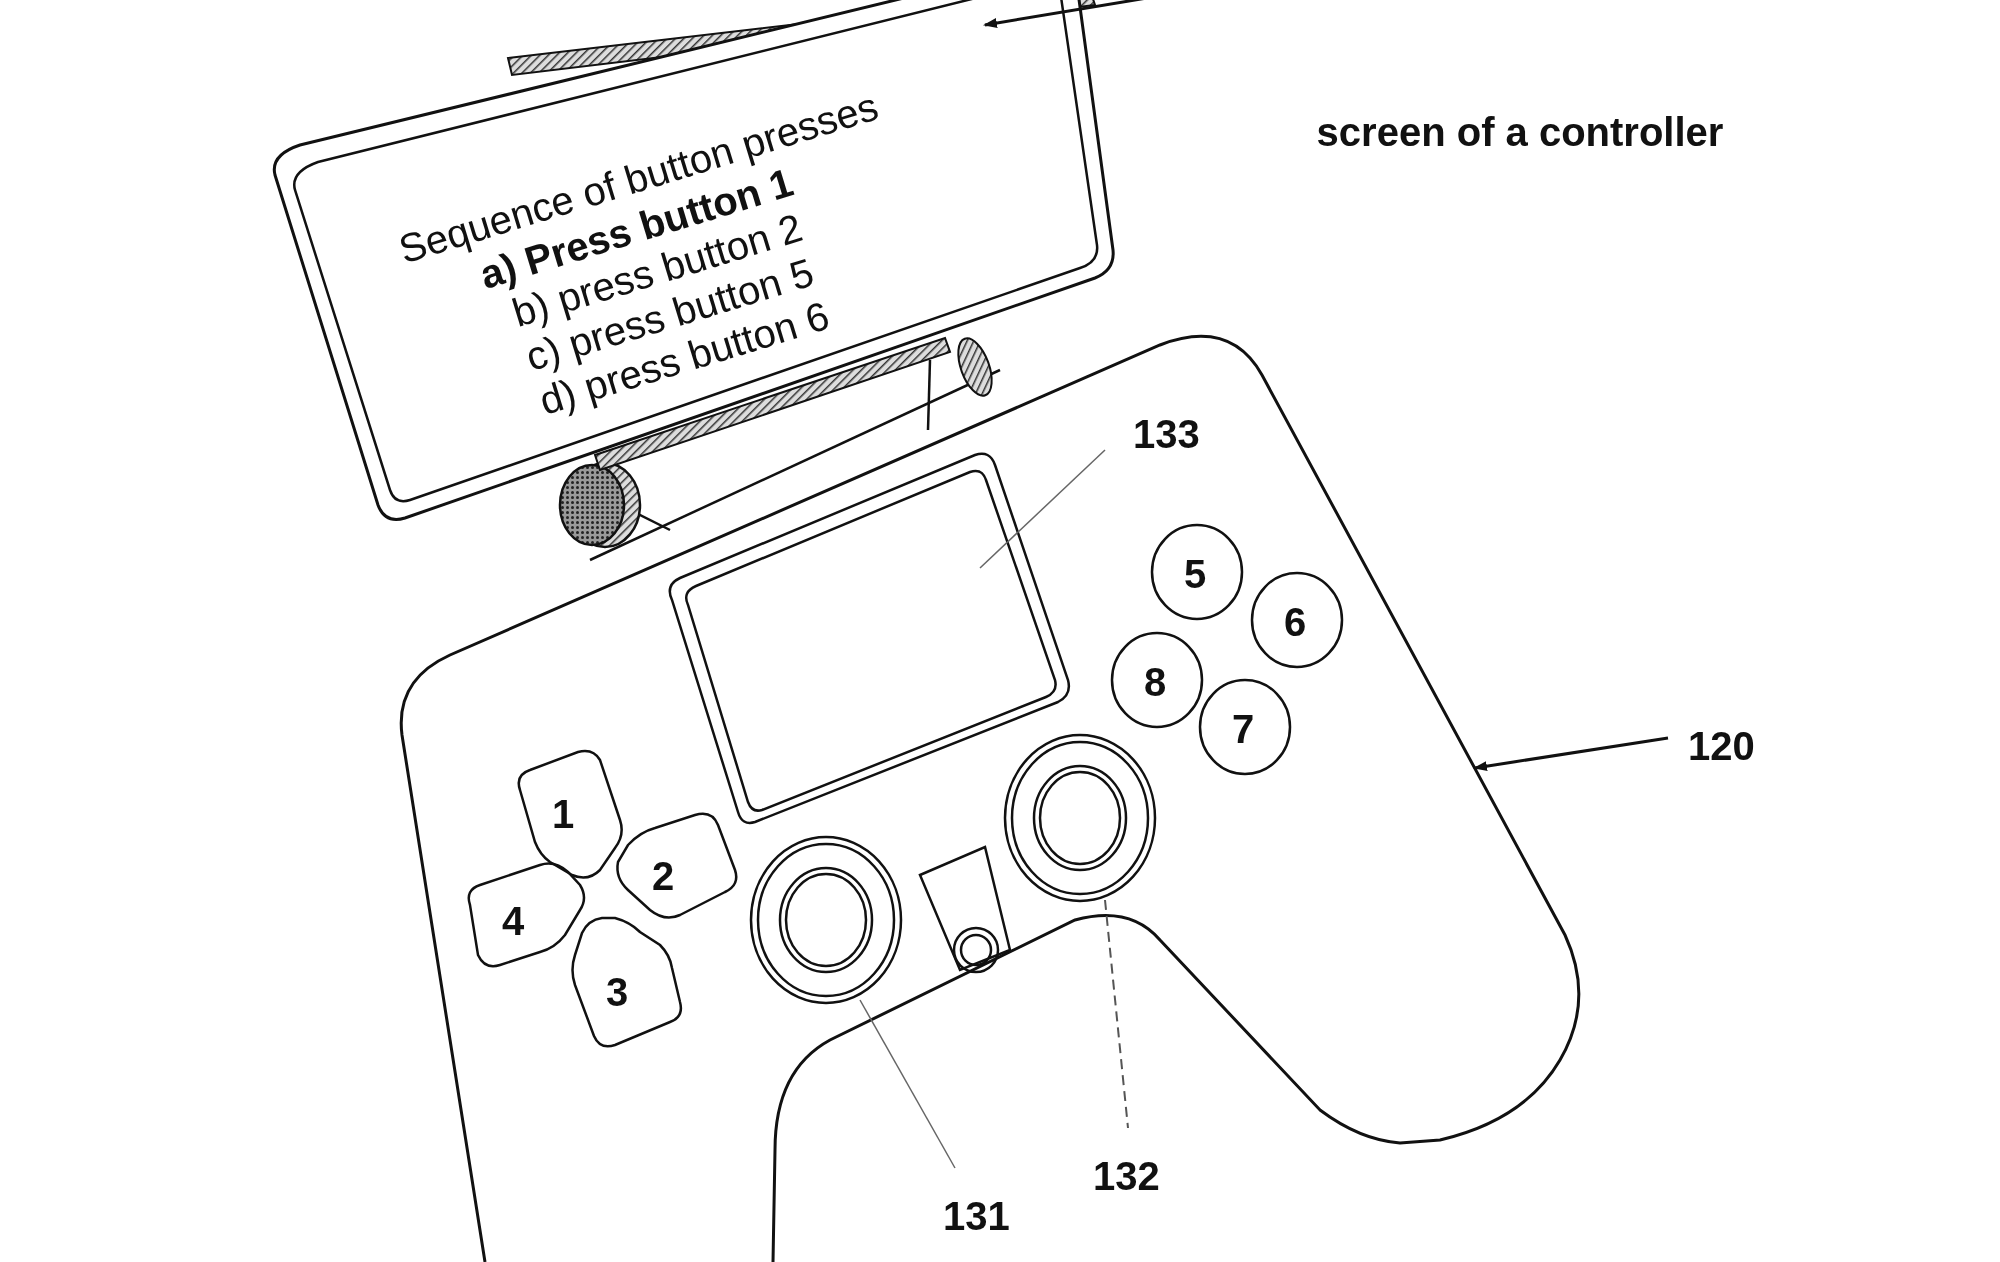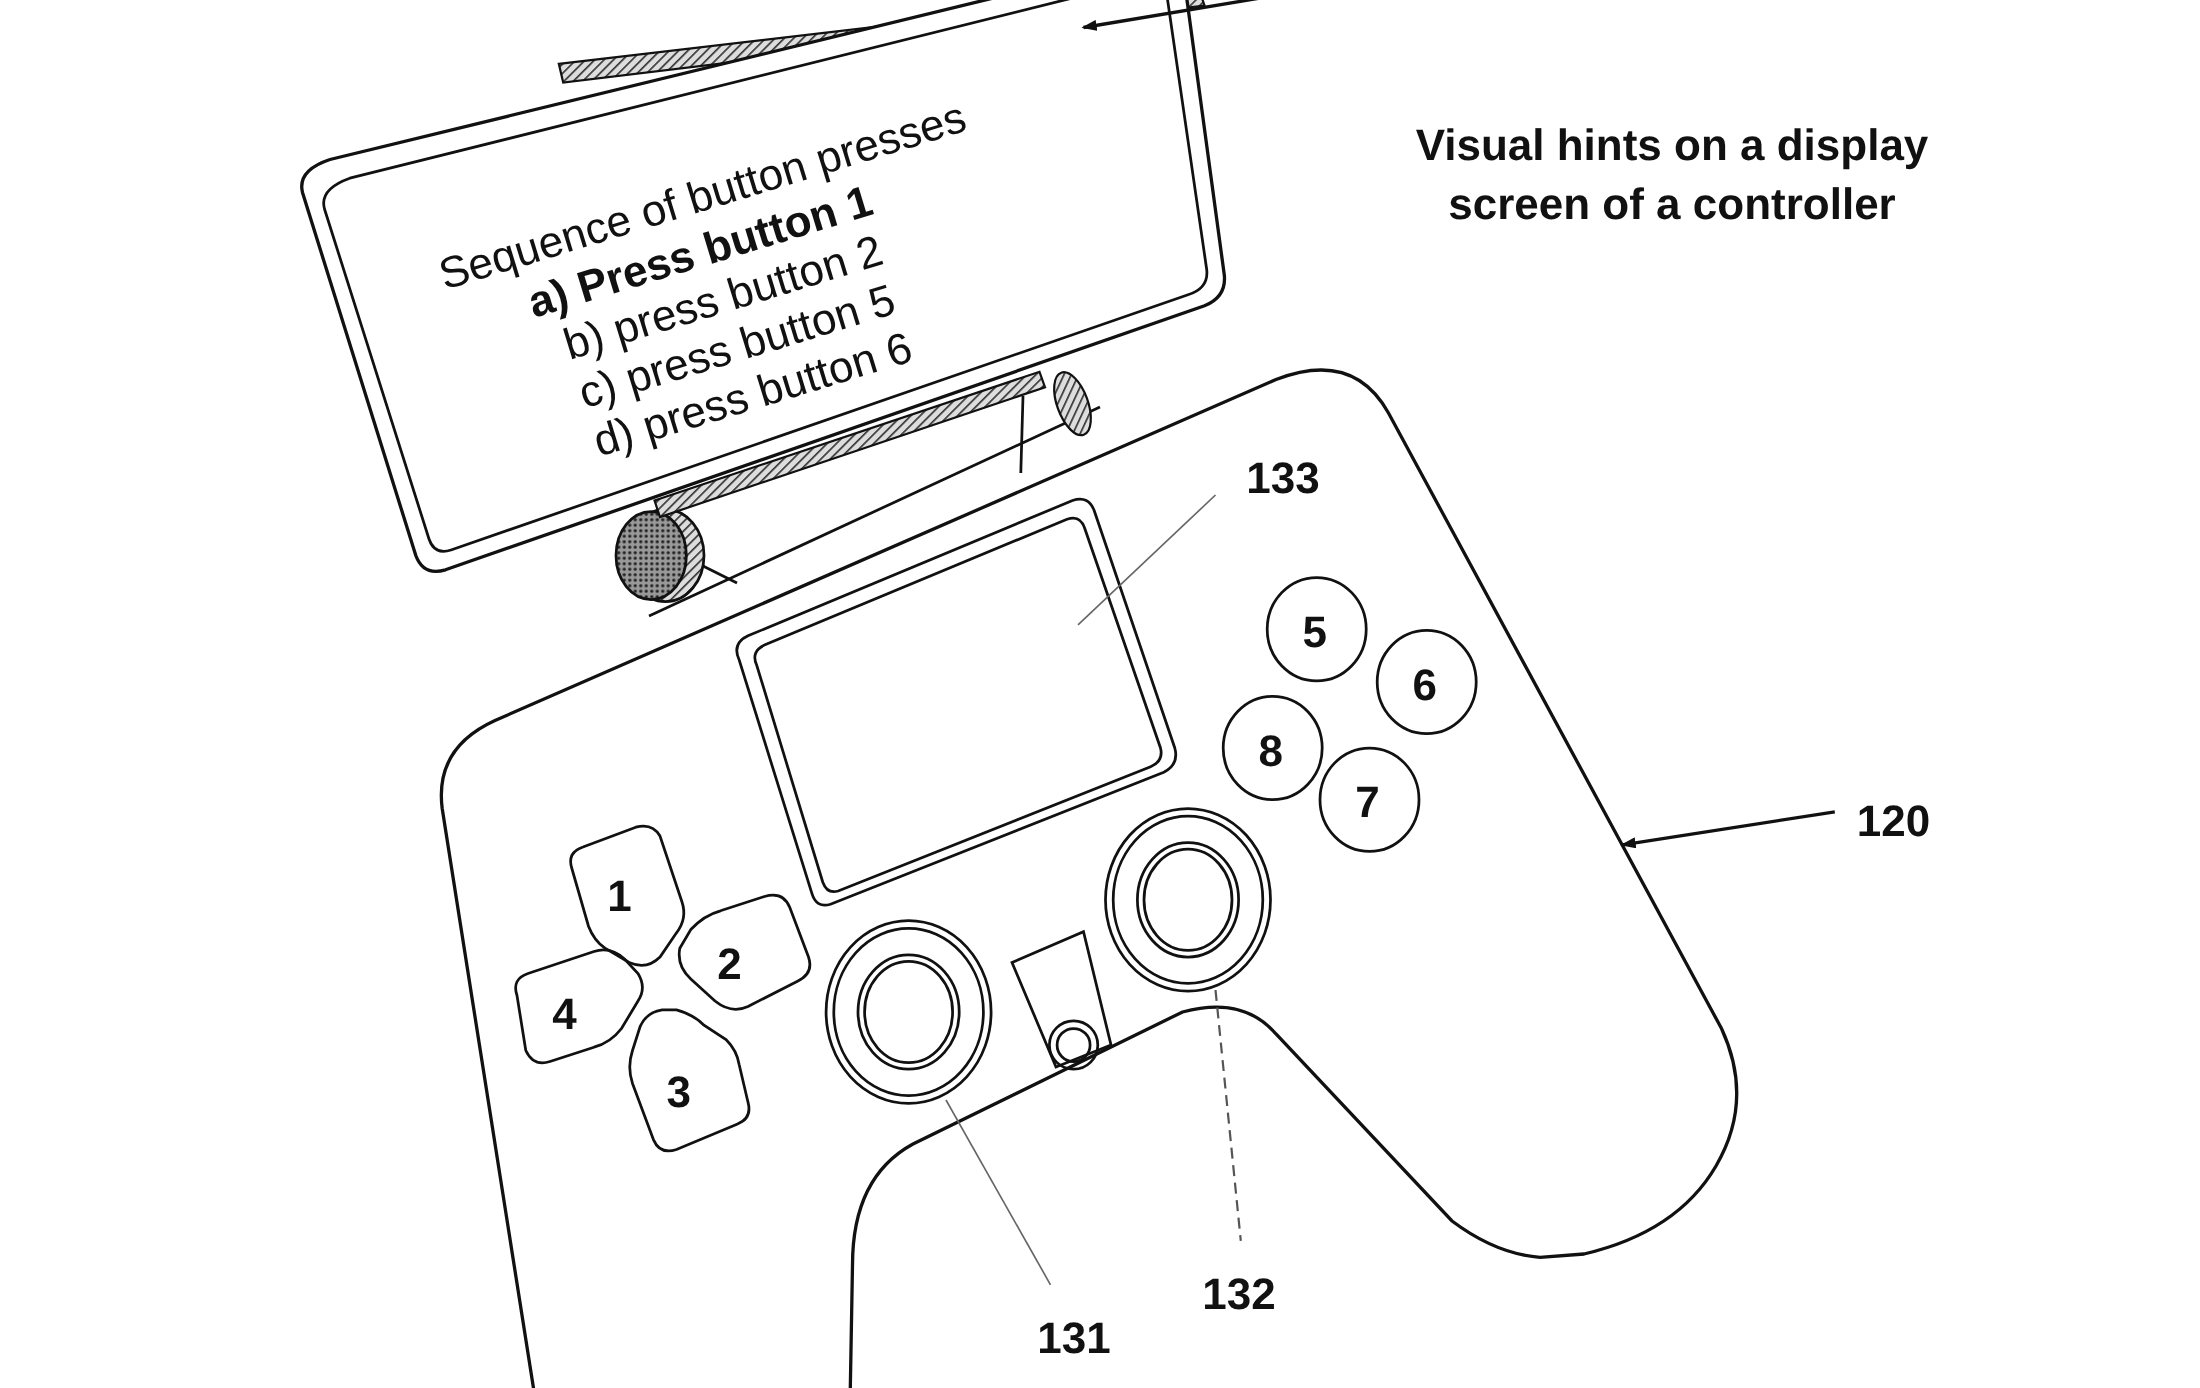--- a/index.html
+++ b/index.html
@@ -168,15 +168,14 @@
     <line class="leader" x1="860" y1="1000" x2="955" y2="1168"></line>
     <text class="ref-label" x="943" y="1230">131</text>
   </g>
   <g>
     <line class="leader-dash" x1="1105" y1="900" x2="1128" y2="1128"></line>
     <text class="ref-label" x="1093" y="1190">132</text>
   </g>
 </svg>
 
 <div class="caption">
-  <div>Visual hints on a display</div>
   <div>screen of a controller</div>
 </div>
 
 </body></html>

